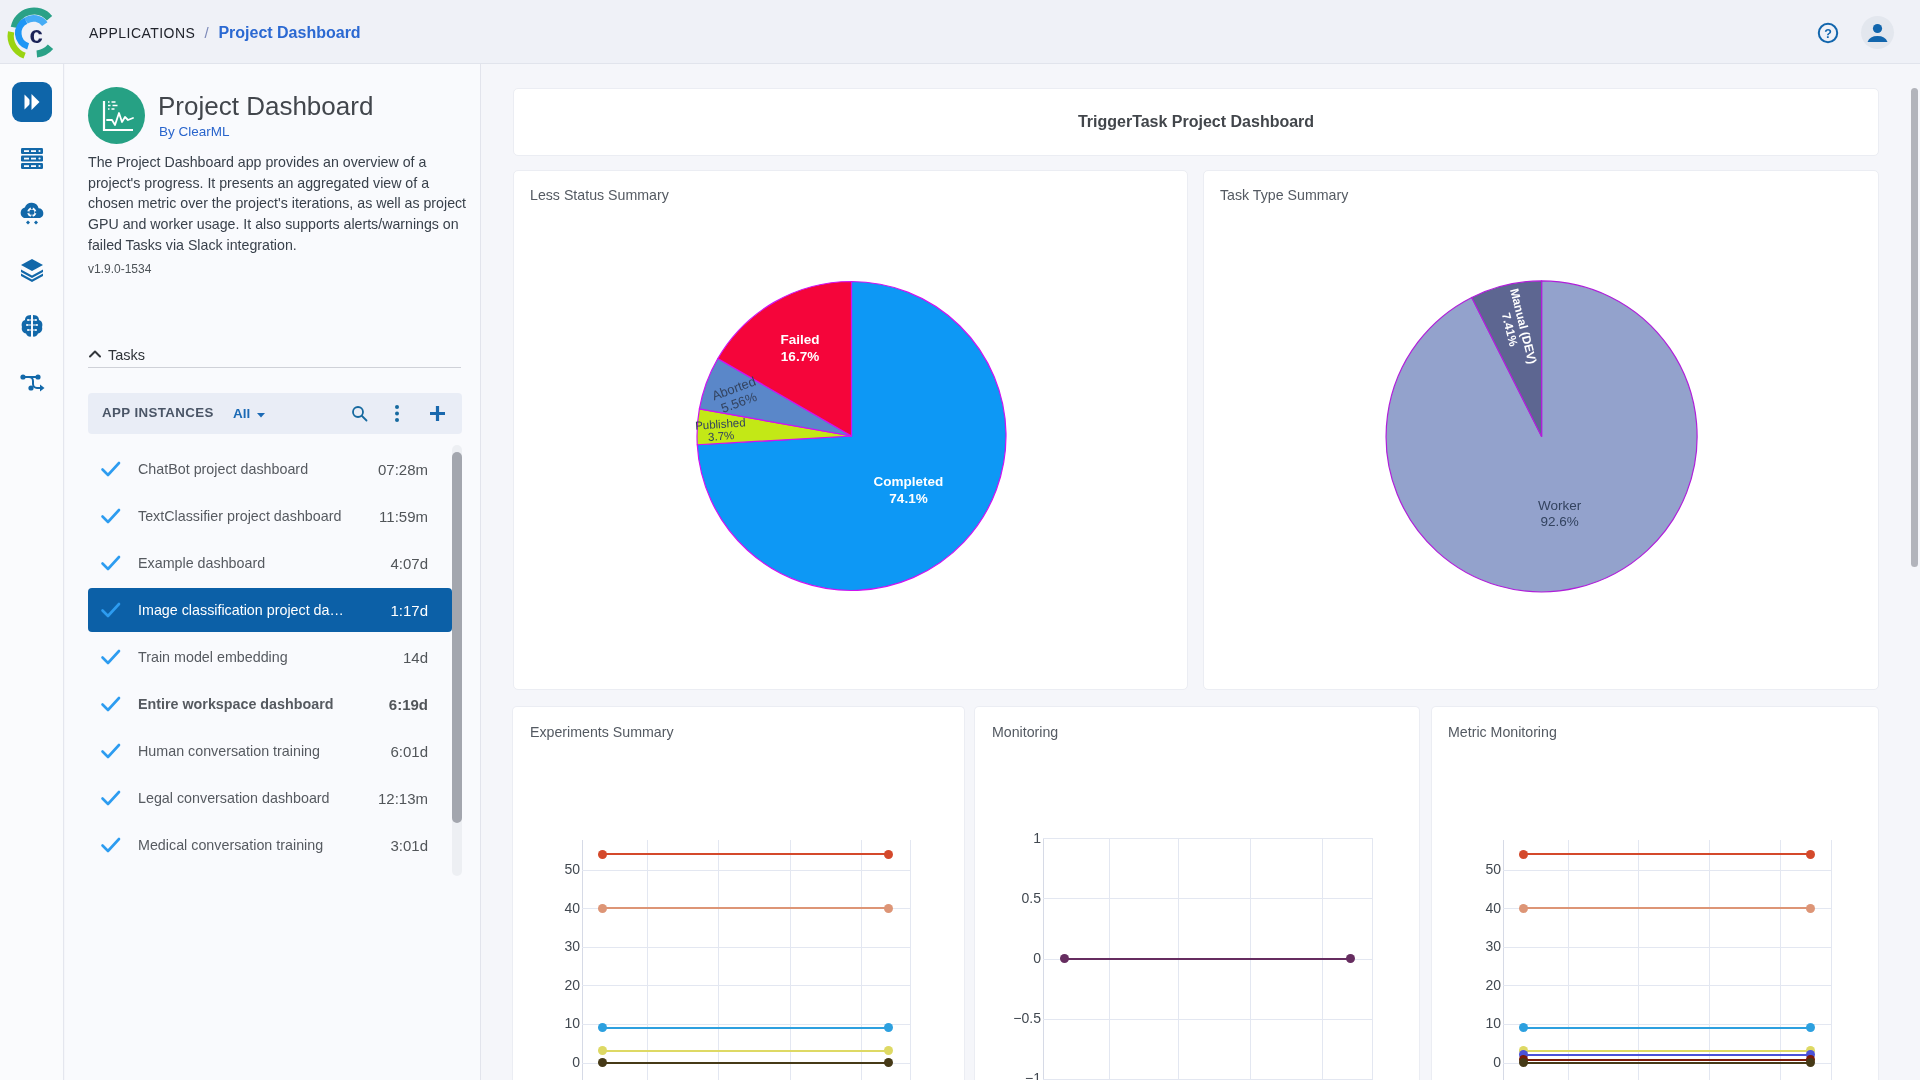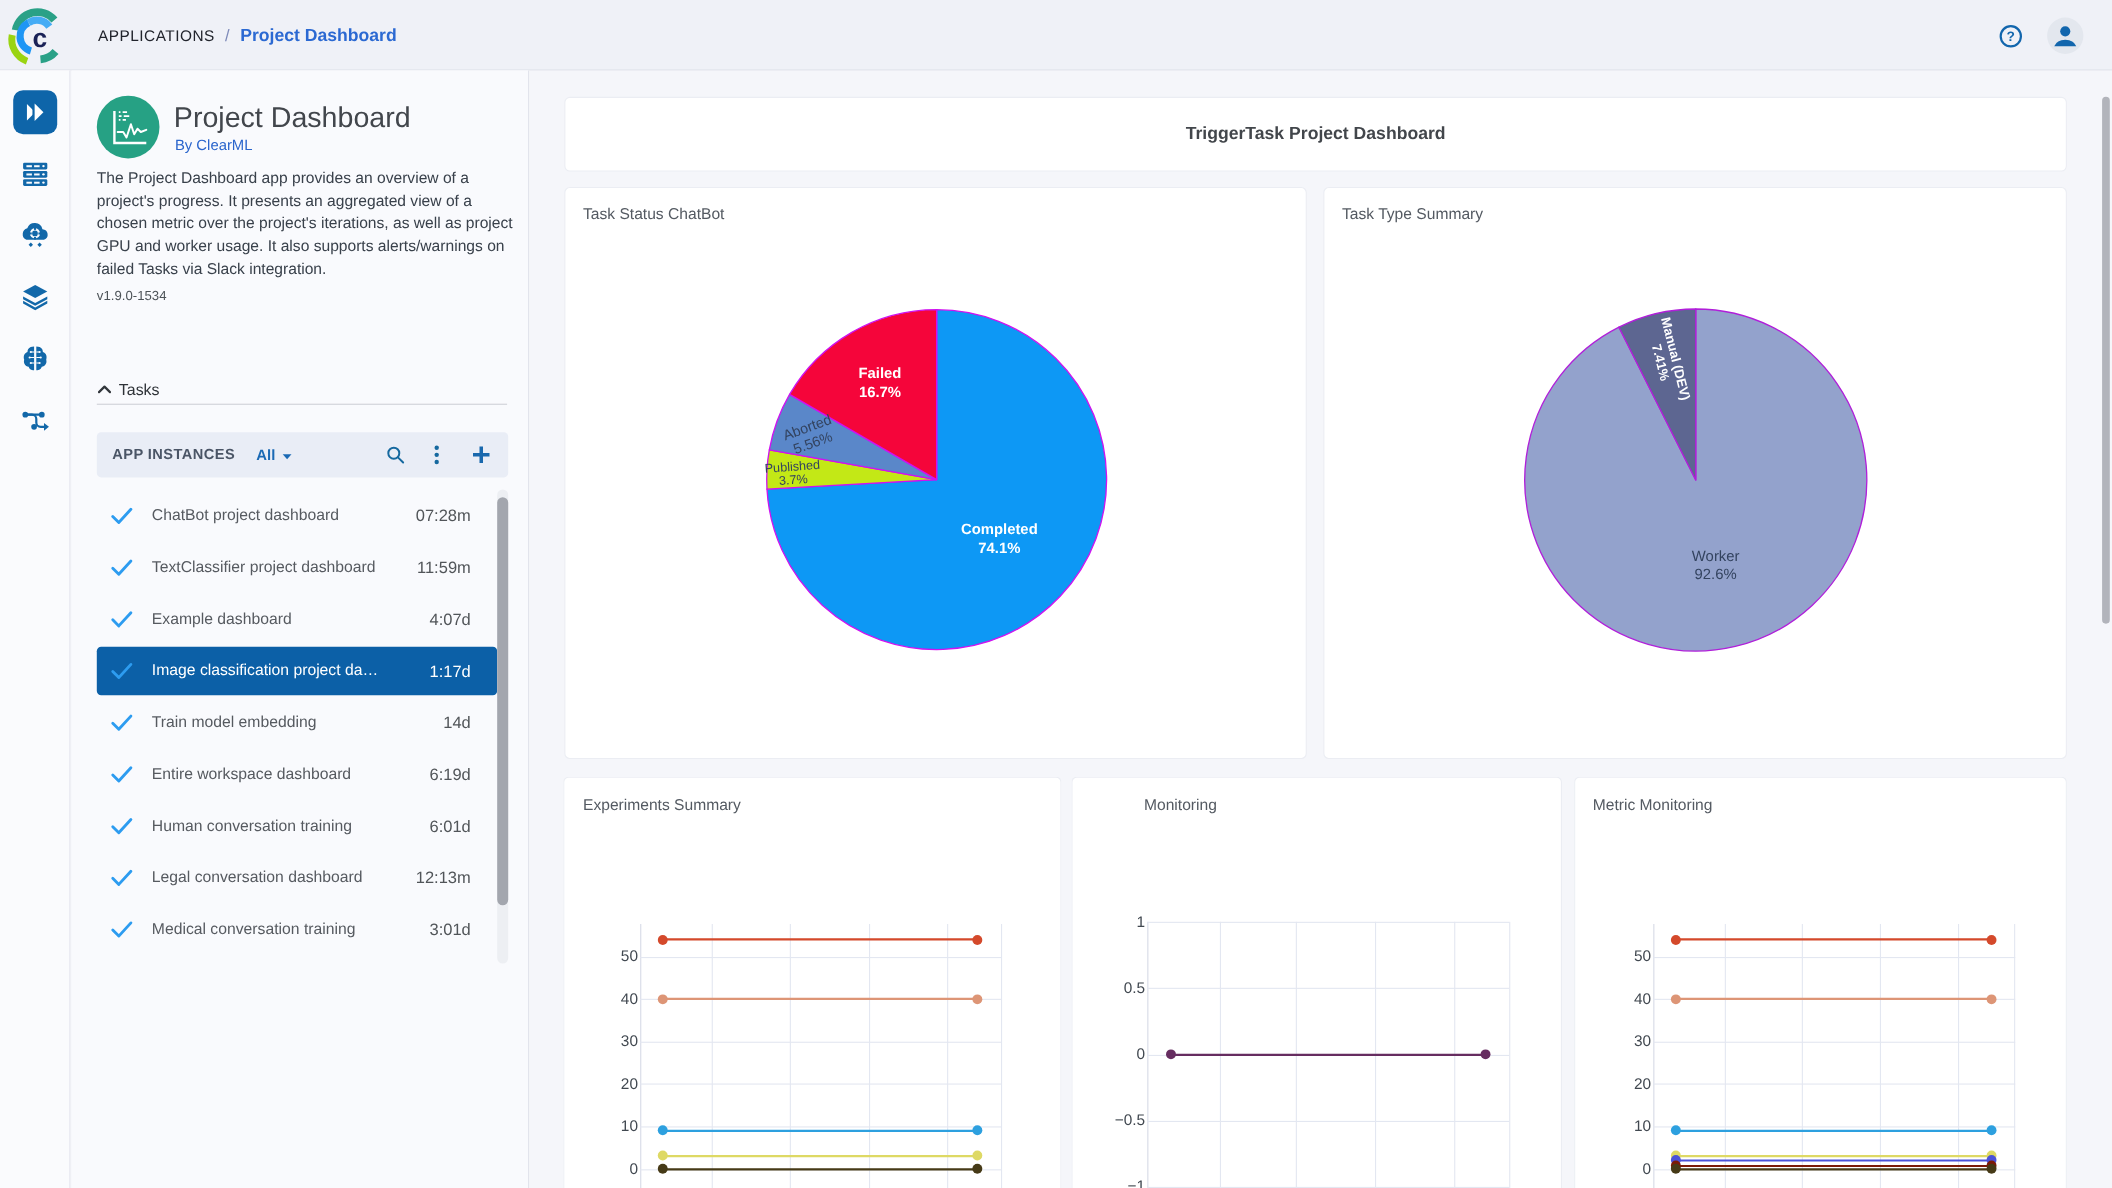--- a/index.html
+++ b/index.html
@@ -187,21 +187,21 @@
     <span class="rowname">Image classification project da…</span>
     <span class="rowtime" style="color:#fff;">1:17d</span>
   </div>
 <div class="row" style="top:634px;">
     <svg class="chk" width="22" height="18" viewBox="0 0 22 18">
       <path d="M2.5 9.5 L8 15 L19 3" fill="none" stroke="#2d9cf0" stroke-width="2.6" stroke-linecap="round" stroke-linejoin="round"></path>
     </svg>
     <span class="rowname">Train model embedding</span>
     <span class="rowtime">14d</span>
   </div>
-<div class="row" style="top:681px;">
+<div class="row" style="top:681px;font-weight:bold;">
     <svg class="chk" width="22" height="18" viewBox="0 0 22 18">
       <path d="M2.5 9.5 L8 15 L19 3" fill="none" stroke="#2d9cf0" stroke-width="2.6" stroke-linecap="round" stroke-linejoin="round"></path>
     </svg>
     <span class="rowname">Entire workspace dashboard</span>
     <span class="rowtime">6:19d</span>
   </div>
 <div class="row" style="top:728px;">
     <svg class="chk" width="22" height="18" viewBox="0 0 22 18">
       <path d="M2.5 9.5 L8 15 L19 3" fill="none" stroke="#2d9cf0" stroke-width="2.6" stroke-linecap="round" stroke-linejoin="round"></path>
     </svg>
@@ -225,21 +225,21 @@
 
 <div class="abs" style="left:452px;top:445px;width:10px;height:431px;background:#edeff3;border-radius:5px;"></div>
 <div class="abs" style="left:452px;top:452px;width:10px;height:371px;background:#a3a6ae;border-radius:5px;"></div>
 
 <div class="abs" style="left:1911px;top:88px;width:7px;height:479px;background:#b2b4bb;border-radius:3.5px;"></div>
 
 <div class="card" style="left:513px;top:88px;width:1366px;height:68px;"></div>
 <div class="abs" style="left:513px;top:113px;width:1366px;text-align:center;font-size:16px;font-weight:bold;color:#42464b;">TriggerTask Project Dashboard</div>
 
 <div class="card" style="left:513px;top:170px;width:675px;height:520px;"></div>
-<div class="ctitle" style="left:530px;top:187px;">Task Status ChatBot</div>
+<div class="ctitle" style="left:530px;top:187px;">Less Status Summary</div>
 <svg class="abs" style="left:513px;top:170px;" width="675" height="520" viewBox="0 0 675 520">
 <g stroke="#cf12f0" stroke-width="1.2" stroke-linejoin="round">
 <path d="M338.5 266.0 L338.50 111.50 A154.5 154.5 0 1 1 184.25 274.73 Z" fill="#0d98f5"></path>
 <path d="M338.5 266.0 L184.25 274.73 A154.5 154.5 0 0 1 186.38 238.96 Z" fill="#c3e816"></path>
 <path d="M338.5 266.0 L186.38 238.96 A154.5 154.5 0 0 1 204.81 188.56 Z" fill="#5a87c9"></path>
 <path d="M338.5 266.0 L204.81 188.56 A154.5 154.5 0 0 1 338.50 111.50 Z" fill="#f5053a"></path>
 </g>
 <text x="287" y="174" font-size="13.5" font-weight="bold" fill="#fff" text-anchor="middle">Failed</text>
 <text x="287" y="191" font-size="13.5" font-weight="bold" fill="#fff" text-anchor="middle">16.7%</text>
 <text x="395.5" y="315.5" font-size="13.5" font-weight="bold" fill="#fff" text-anchor="middle">Completed</text>
@@ -297,21 +297,21 @@
 <div class="dline" style="left:603px;top:1026.8px;width:286px;background:#2da0df;"></div>
 <div class="dot" style="left:598px;top:1023.3px;background:#2da0df;"></div>
 <div class="dot" style="left:884px;top:1023.3px;background:#2da0df;"></div>
 <div class="dline" style="left:603px;top:1049.9px;width:286px;background:#ded964;"></div>
 <div class="dot" style="left:598px;top:1046.4px;background:#ded964;"></div>
 <div class="dot" style="left:884px;top:1046.4px;background:#ded964;"></div>
 <div class="dline" style="left:603px;top:1061.5px;width:286px;background:#463a17;"></div>
 <div class="dot" style="left:598px;top:1058.0px;background:#463a17;"></div>
 <div class="dot" style="left:884px;top:1058.0px;background:#463a17;"></div>
 <div class="card" style="left:974px;top:706px;width:446px;height:380px;border-bottom:none;"></div>
-<div class="ctitle" style="left:992px;top:724px;margin-left:48px;">Monitoring</div>
+<div class="ctitle" style="left:992px;top:724px;">Monitoring</div>
 <div class="grid" style="left:1108.7px;top:838px;width:1px;height:242px;"></div>
 <div class="grid" style="left:1178.4px;top:838px;width:1px;height:242px;"></div>
 <div class="grid" style="left:1250.1px;top:838px;width:1px;height:242px;"></div>
 <div class="grid" style="left:1321.6px;top:838px;width:1px;height:242px;"></div>
 <div class="grid" style="left:1371.5px;top:838px;width:1px;height:242px;"></div>
 <div class="grid" style="left:1043px;top:838px;width:1px;height:242px;background:#d6dae6;"></div>
 <div class="grid" style="left:1043px;top:838.3px;width:329px;height:1px;"></div>
 <div class="tick" style="left:981px;top:830.8px;">1</div>
 <div class="grid" style="left:1043px;top:898.4px;width:329px;height:1px;"></div>
 <div class="tick" style="left:981px;top:890.9px;">0.5</div>

